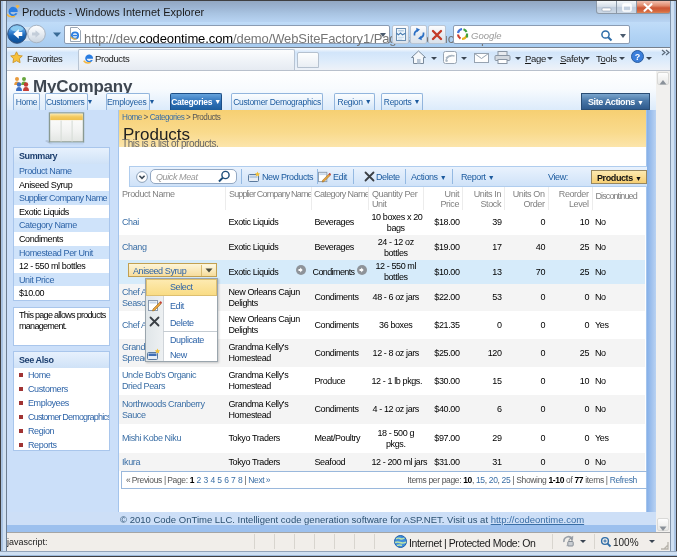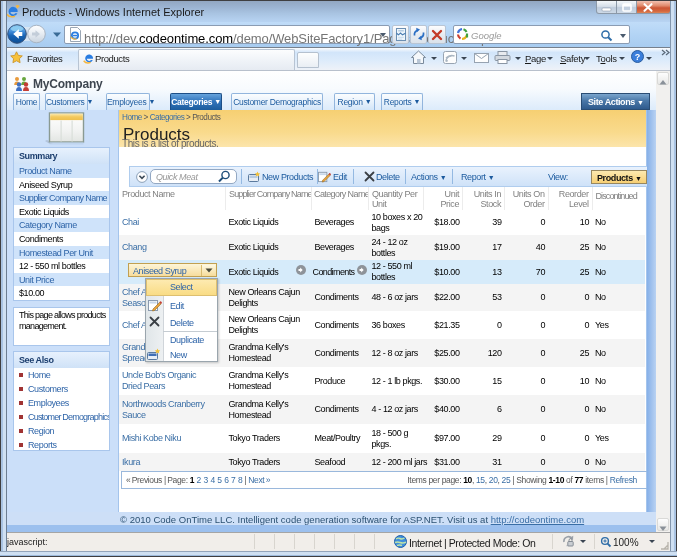--- a/index.html
+++ b/index.html
@@ -29,21 +29,21 @@
 
 #favtxt{left:27px;top:53px;font-size:9.5px;letter-spacing:-0.4px;color:#1a1a1a;}
 #ptab{left:78px;top:49px;width:217px;height:21px;background:linear-gradient(180deg,#fcfdfe,#eef2f7 60%,#e6ebf2);border:1px solid #b8c4d3;border-bottom:none;border-radius:2px 2px 0 0;box-sizing:border-box;}
 #ptabtxt{left:95px;top:53px;font-size:9.5px;letter-spacing:-0.4px;color:#1a1a1a;}
 .cmdtxt{position:absolute;top:53px;font-size:9.5px;letter-spacing:-0.3px;color:#1a1a1a;}
 .cmdtxt u{text-decoration:underline;}
 .caret{position:absolute;width:0;height:0;border-left:3px solid transparent;border-right:3px solid transparent;border-top:3px solid #3a4552;}
 
 #viewport{left:7px;top:71px;width:649px;height:461px;background:#fff;overflow:hidden;font-size:9px;letter-spacing:-0.4px;}
 #pagehead{left:0;top:0;width:649px;height:39px;background:linear-gradient(180deg,#ffffff 0%,#f8fbfe 45%,#dcebfb 100%);}
-#mycompany{left:26px;top:6px;font-size:12px;letter-spacing:-0.2px;font-weight:bold;color:#3e4650;}
+#mycompany{left:26px;top:6px;font-size:17px;letter-spacing:-0.2px;font-weight:bold;color:#3e4650;}
 
 .tab{position:absolute;top:22px;height:17px;background:linear-gradient(180deg,#fbfdfe,#e8f2fc 50%,#d2e5f8);border:1px solid #92b5dd;border-bottom:none;border-radius:2px 2px 0 0;box-sizing:border-box;color:#1b5a9e;font-size:8.5px;letter-spacing:-0.3px;}
 .tab .tx{position:absolute;top:3px;left:0;width:100%;text-align:center;white-space:nowrap;}
 .tab .tx s{font-size:7px;text-decoration:none;position:relative;top:-1px;}
 #tabactive{background:linear-gradient(180deg,#66a3dc,#3275bd 45%,#1c5c9c);color:#ffffff;font-weight:bold;border-color:#1c4e87;}
 #siteactions{position:absolute;top:22px;left:574px;width:69px;height:17px;background:linear-gradient(180deg,#7aa5cd 0%,#4a78a8 45%,#2f5b8d 100%);border:1px solid #2a4d74;box-sizing:border-box;color:#fff;}
 
 #sidebar{left:0;top:39px;width:111px;height:402px;background:#cbdff9;}
 .sbox{position:absolute;left:6px;width:97px;background:#fff;border:1px solid #a9c6ec;box-sizing:border-box;}
 .sboxhead{height:16px;background:linear-gradient(180deg,#e7f1fd,#cfe2f7);font-weight:bold;color:#1c3e6e;padding:3px 0 0 5px;box-sizing:border-box;}
@@ -68,21 +68,21 @@
 #viewbtn{position:absolute;left:461px;top:3px;width:56px;height:14px;background:linear-gradient(180deg,#fce9b0,#f6cf74);border:1px solid #97875f;box-sizing:border-box;}
 #viewbtntxt{position:absolute;left:5px;top:2px;font-weight:bold;color:#111;}
 
 #grid{position:absolute;left:1px;top:77px;width:526px;border-collapse:collapse;table-layout:fixed;font-size:9px;letter-spacing:-0.4px;}
 #grid th{font-weight:normal;color:#808080;text-align:left;vertical-align:top;padding:2px 3px 1px;border-right:1px solid #ececec;line-height:10px;}
 #grid td{padding:1px 3px;vertical-align:middle;color:#000;line-height:11px;}
 #grid .r{text-align:right;}
 #grid a{color:#3a6ea5;text-decoration:none;}
 #grid tr.alt td{background:#f4f4f4;}
 #grid tr.sel td{background:#d6ebfa;}
-#grid td.nw{white-space:nowrap;overflow:visible;}
+#grid td.nw{white-space:nowrap;overflow:visible;text-align:center;}
 
 #pager{position:absolute;left:3px;top:361px;width:527px;height:18px;border:1px solid #9ab8dc;box-sizing:border-box;color:#555;font-size:8.5px;letter-spacing:-0.35px;}
 #pager a{color:#3a6ea5;text-decoration:none;}
 #pagerL{position:absolute;left:4px;top:3px;}
 #pagerR{position:absolute;right:10px;top:3px;}
 .pgap{display:inline-block;width:2.5px;}
 
 #footerbar{left:0;top:441px;width:649px;height:13px;background:#cddff7;}
 #footertxt{position:absolute;left:113px;top:2px;white-space:nowrap;font-size:9.5px;letter-spacing:0;color:#2c5172;}
 #footertxt a{color:#3a6ea5;}

